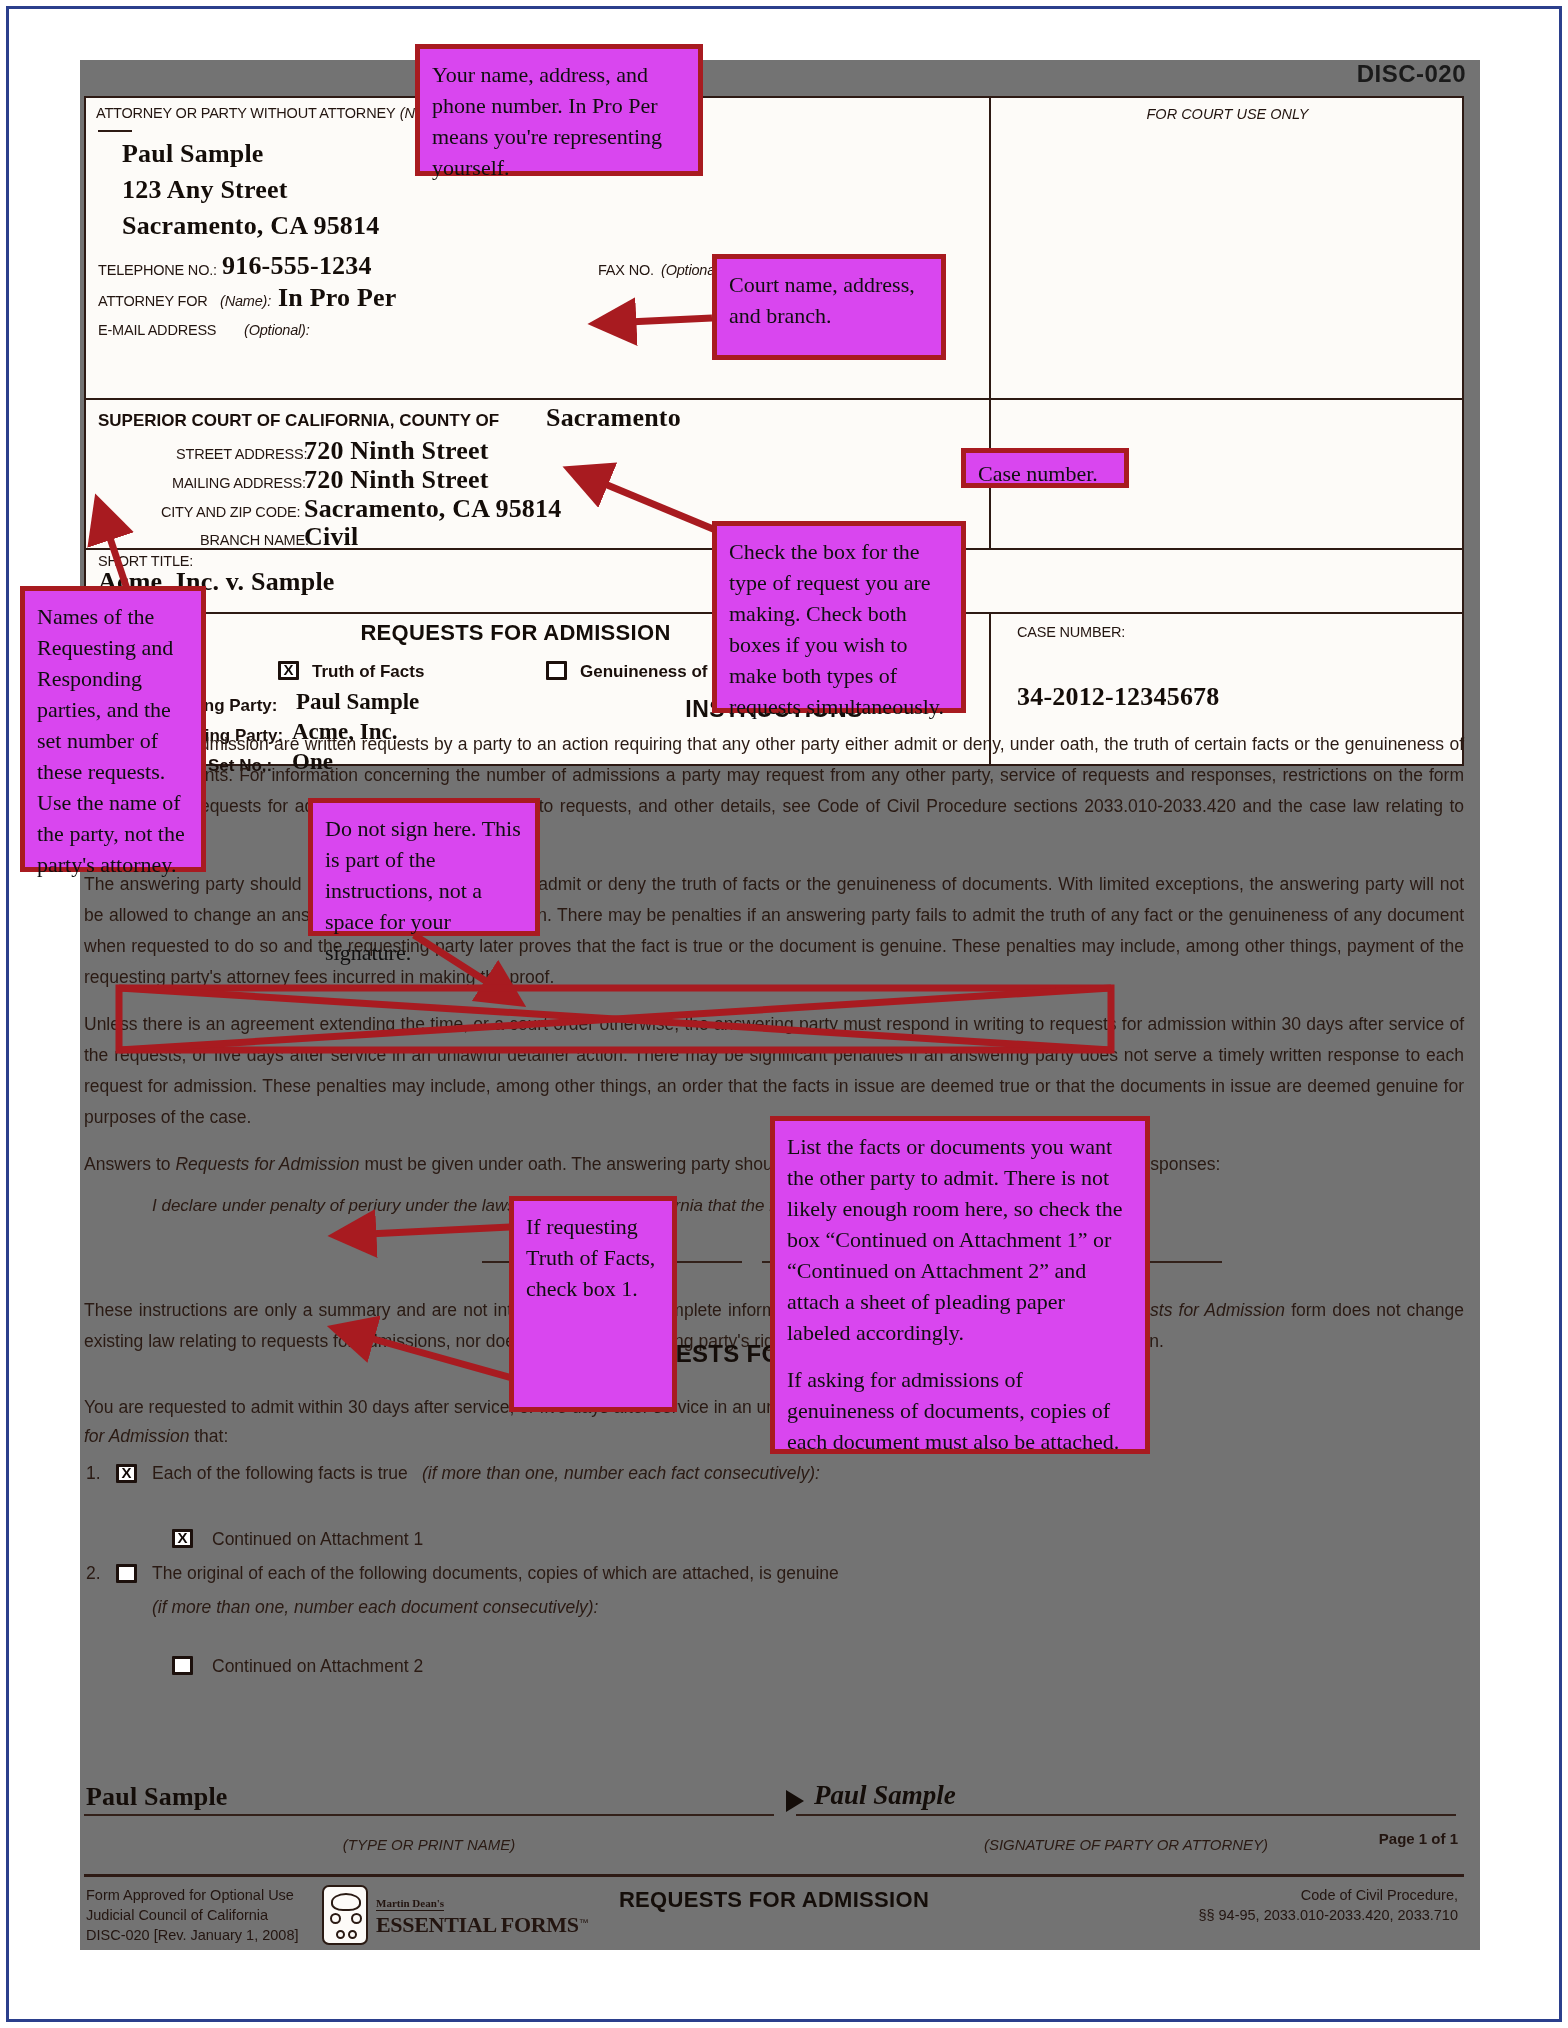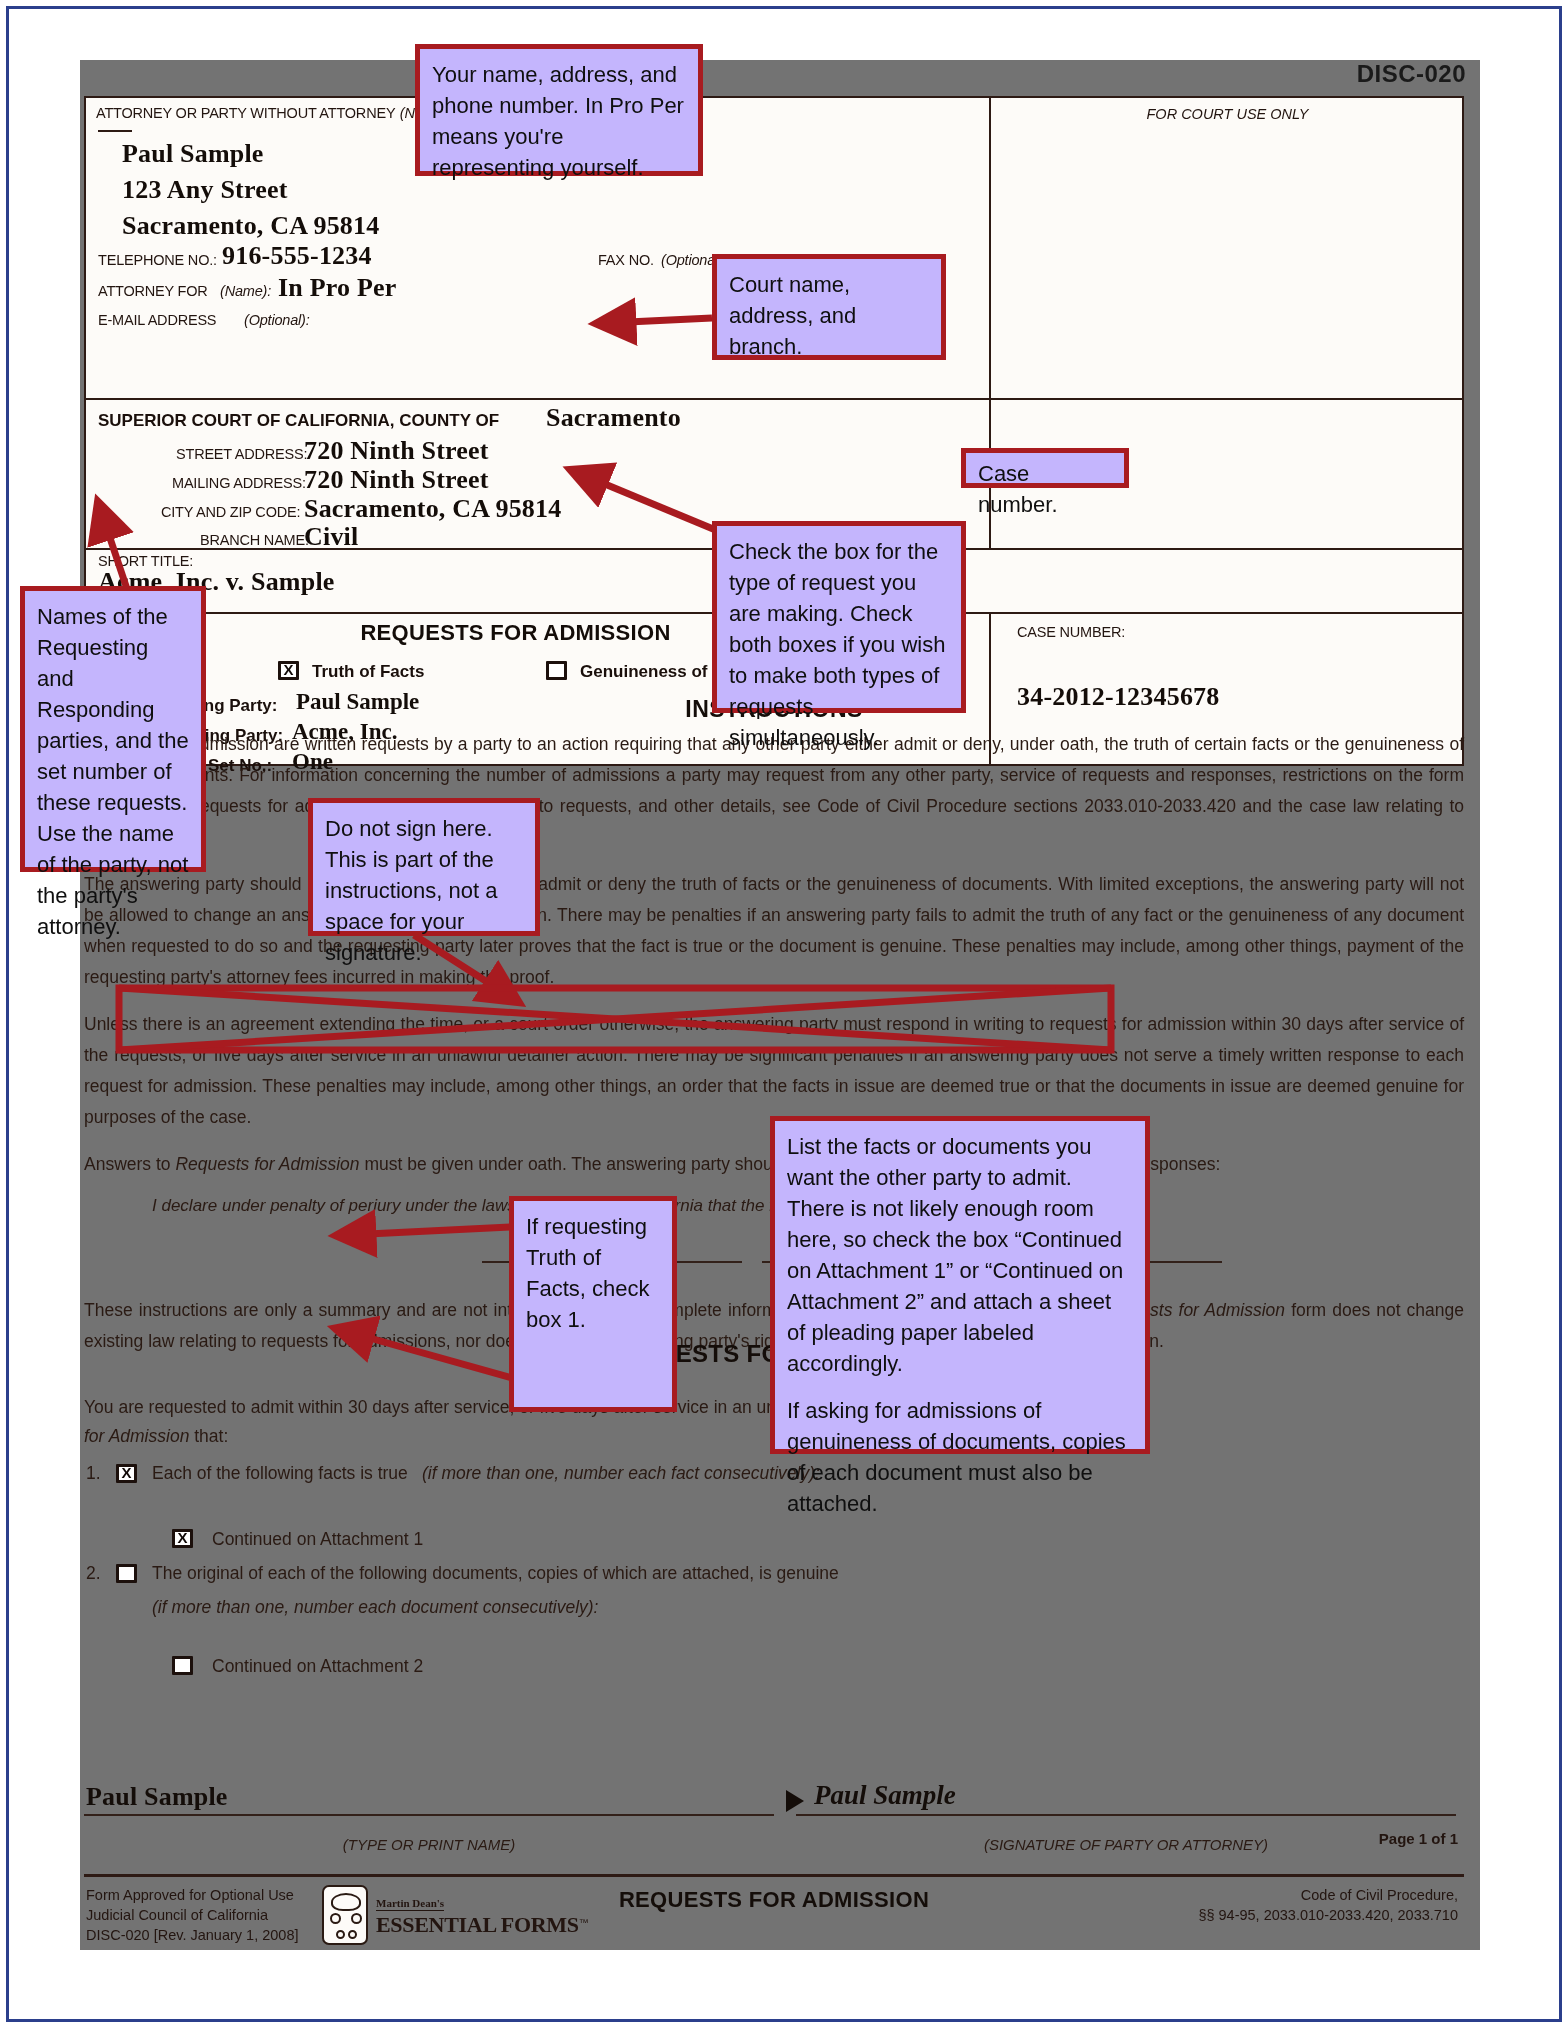--- a/index.html
+++ b/index.html
@@ -168,24 +168,24 @@
   }
   .footer-txt {
     font-family: "Liberation Sans", sans-serif;
     font-size: 14.5px;
     line-height: 20px;
     color: #231510;
   }
   
   .callout {
     position: absolute;
-    background: #c4b5fd;
+    background: #d946ef;
     border: 5px solid #a81b20;
     box-sizing: border-box;
-    font-family: Liberation Sans, sans-serif;
+    font-family: Liberation Serif, serif;
     font-size: 22px;
     line-height: 31px;
     color: #0f0f0f;
     padding: 10px 12px;
     z-index: 40;
   }
   .callout p { margin: 0 0 16px 0; }
   .callout p:last-child { margin-bottom: 0; }
   .anno-svg {
     position: absolute;
@@ -271,21 +271,21 @@
         <div class="cap-left" style="height:300px; padding:6px 8px 0 10px;">
           <div style="white-space:nowrap;">
             <span class="lbl">ATTORNEY OR PARTY WITHOUT ATTORNEY</span>
             <span class="lbl lbl-it">(Name, State Bar number, and address):</span>
           </div>
           <div style="width:34px; border-top:2px solid #2d1a14; margin:8px 0 4px 2px; height:0; font-size:0;"></div>
           <div class="filled" style="margin-left:26px; line-height:36px;">Paul Sample</div>
           <div class="filled" style="margin-left:26px; line-height:36px;">123 Any Street</div>
           <div class="filled" style="margin-left:26px; line-height:36px;">Sacramento, CA  95814</div>
 
-          <div style="position:relative; height:30px; margin-top:2px;">
+          <div style="position:relative; height:30px; margin-top:12px;">
             <span class="lbl" style="position:absolute; left:2px; top:6px;">TELEPHONE NO.:</span>
             <span class="filled" style="position:absolute; left:126px; top:-5px;">916-555-1234</span>
             <span class="lbl" style="position:absolute; left:502px; top:6px;">FAX NO.</span>
             <span class="lbl lbl-it" style="position:absolute; left:565px; top:6px;">(Optional):</span>
           </div>
 
           <div style="position:relative; height:32px;">
             <span class="lbl" style="position:absolute; left:2px; top:7px;">ATTORNEY FOR</span>
             <span class="lbl lbl-it" style="position:absolute; left:124px; top:7px;">(Name):</span>
             <span class="filled" style="position:absolute; left:182px; top:-3px;">In Pro Per</span>

